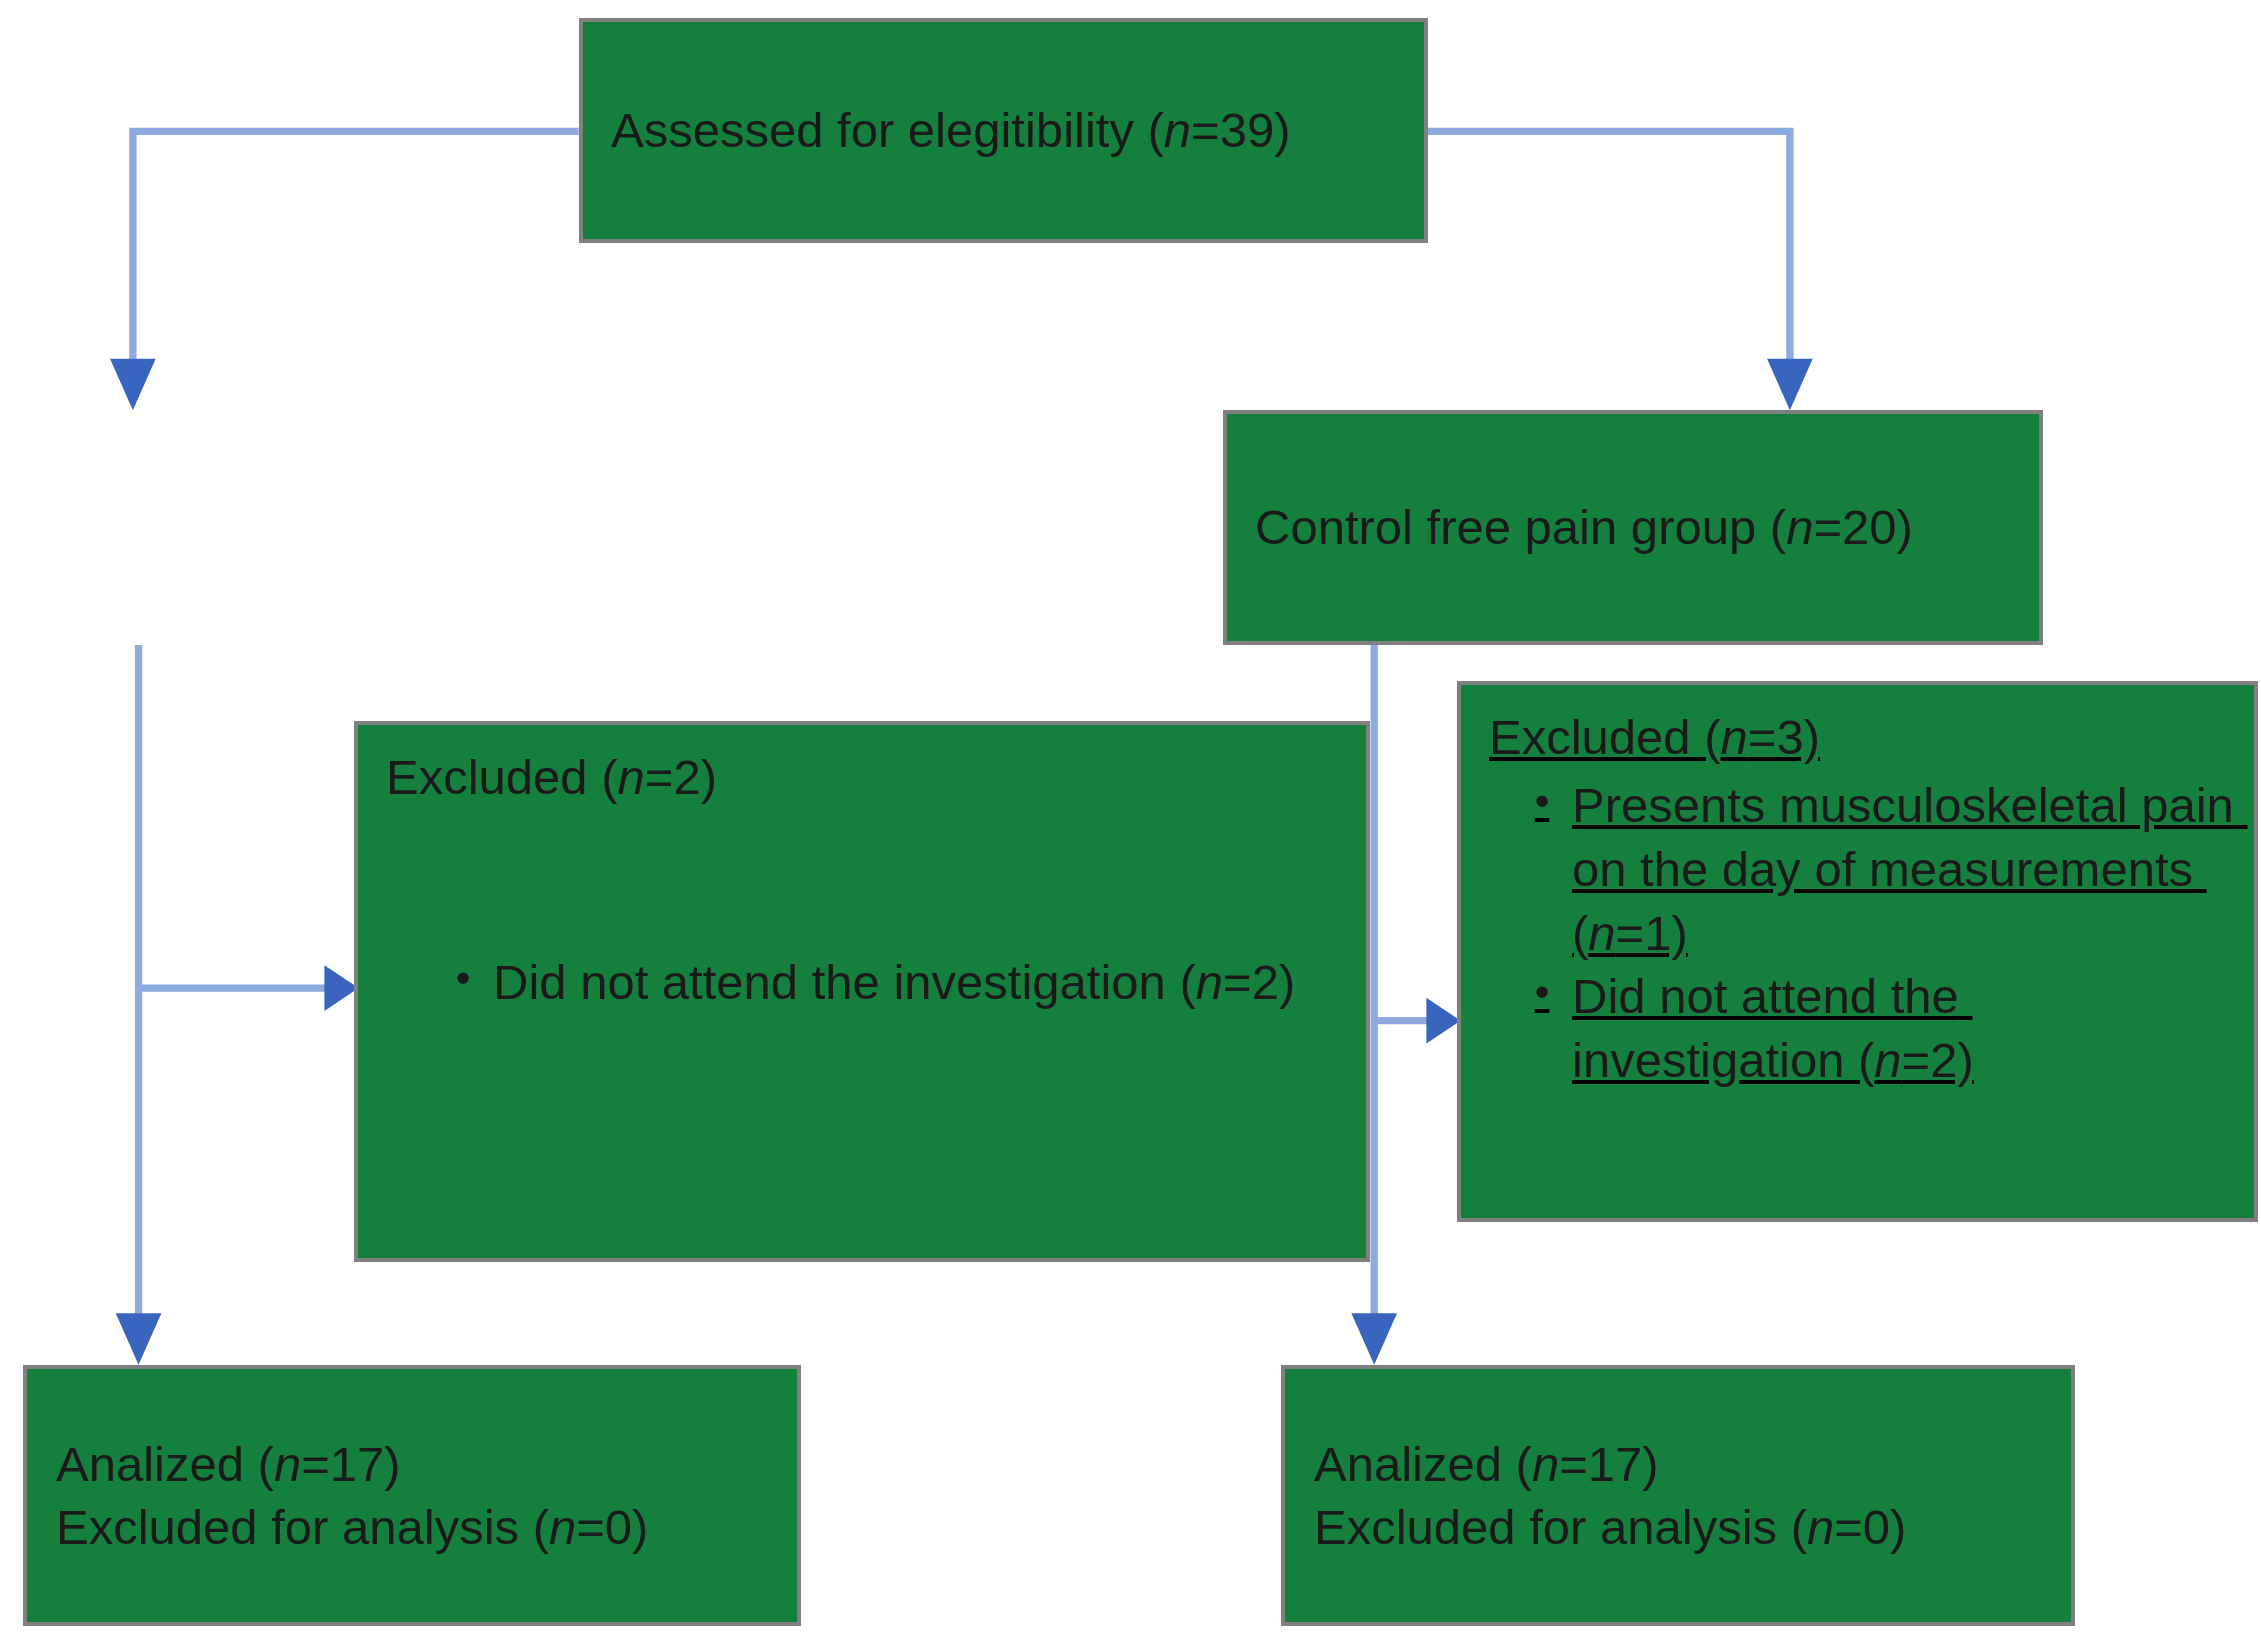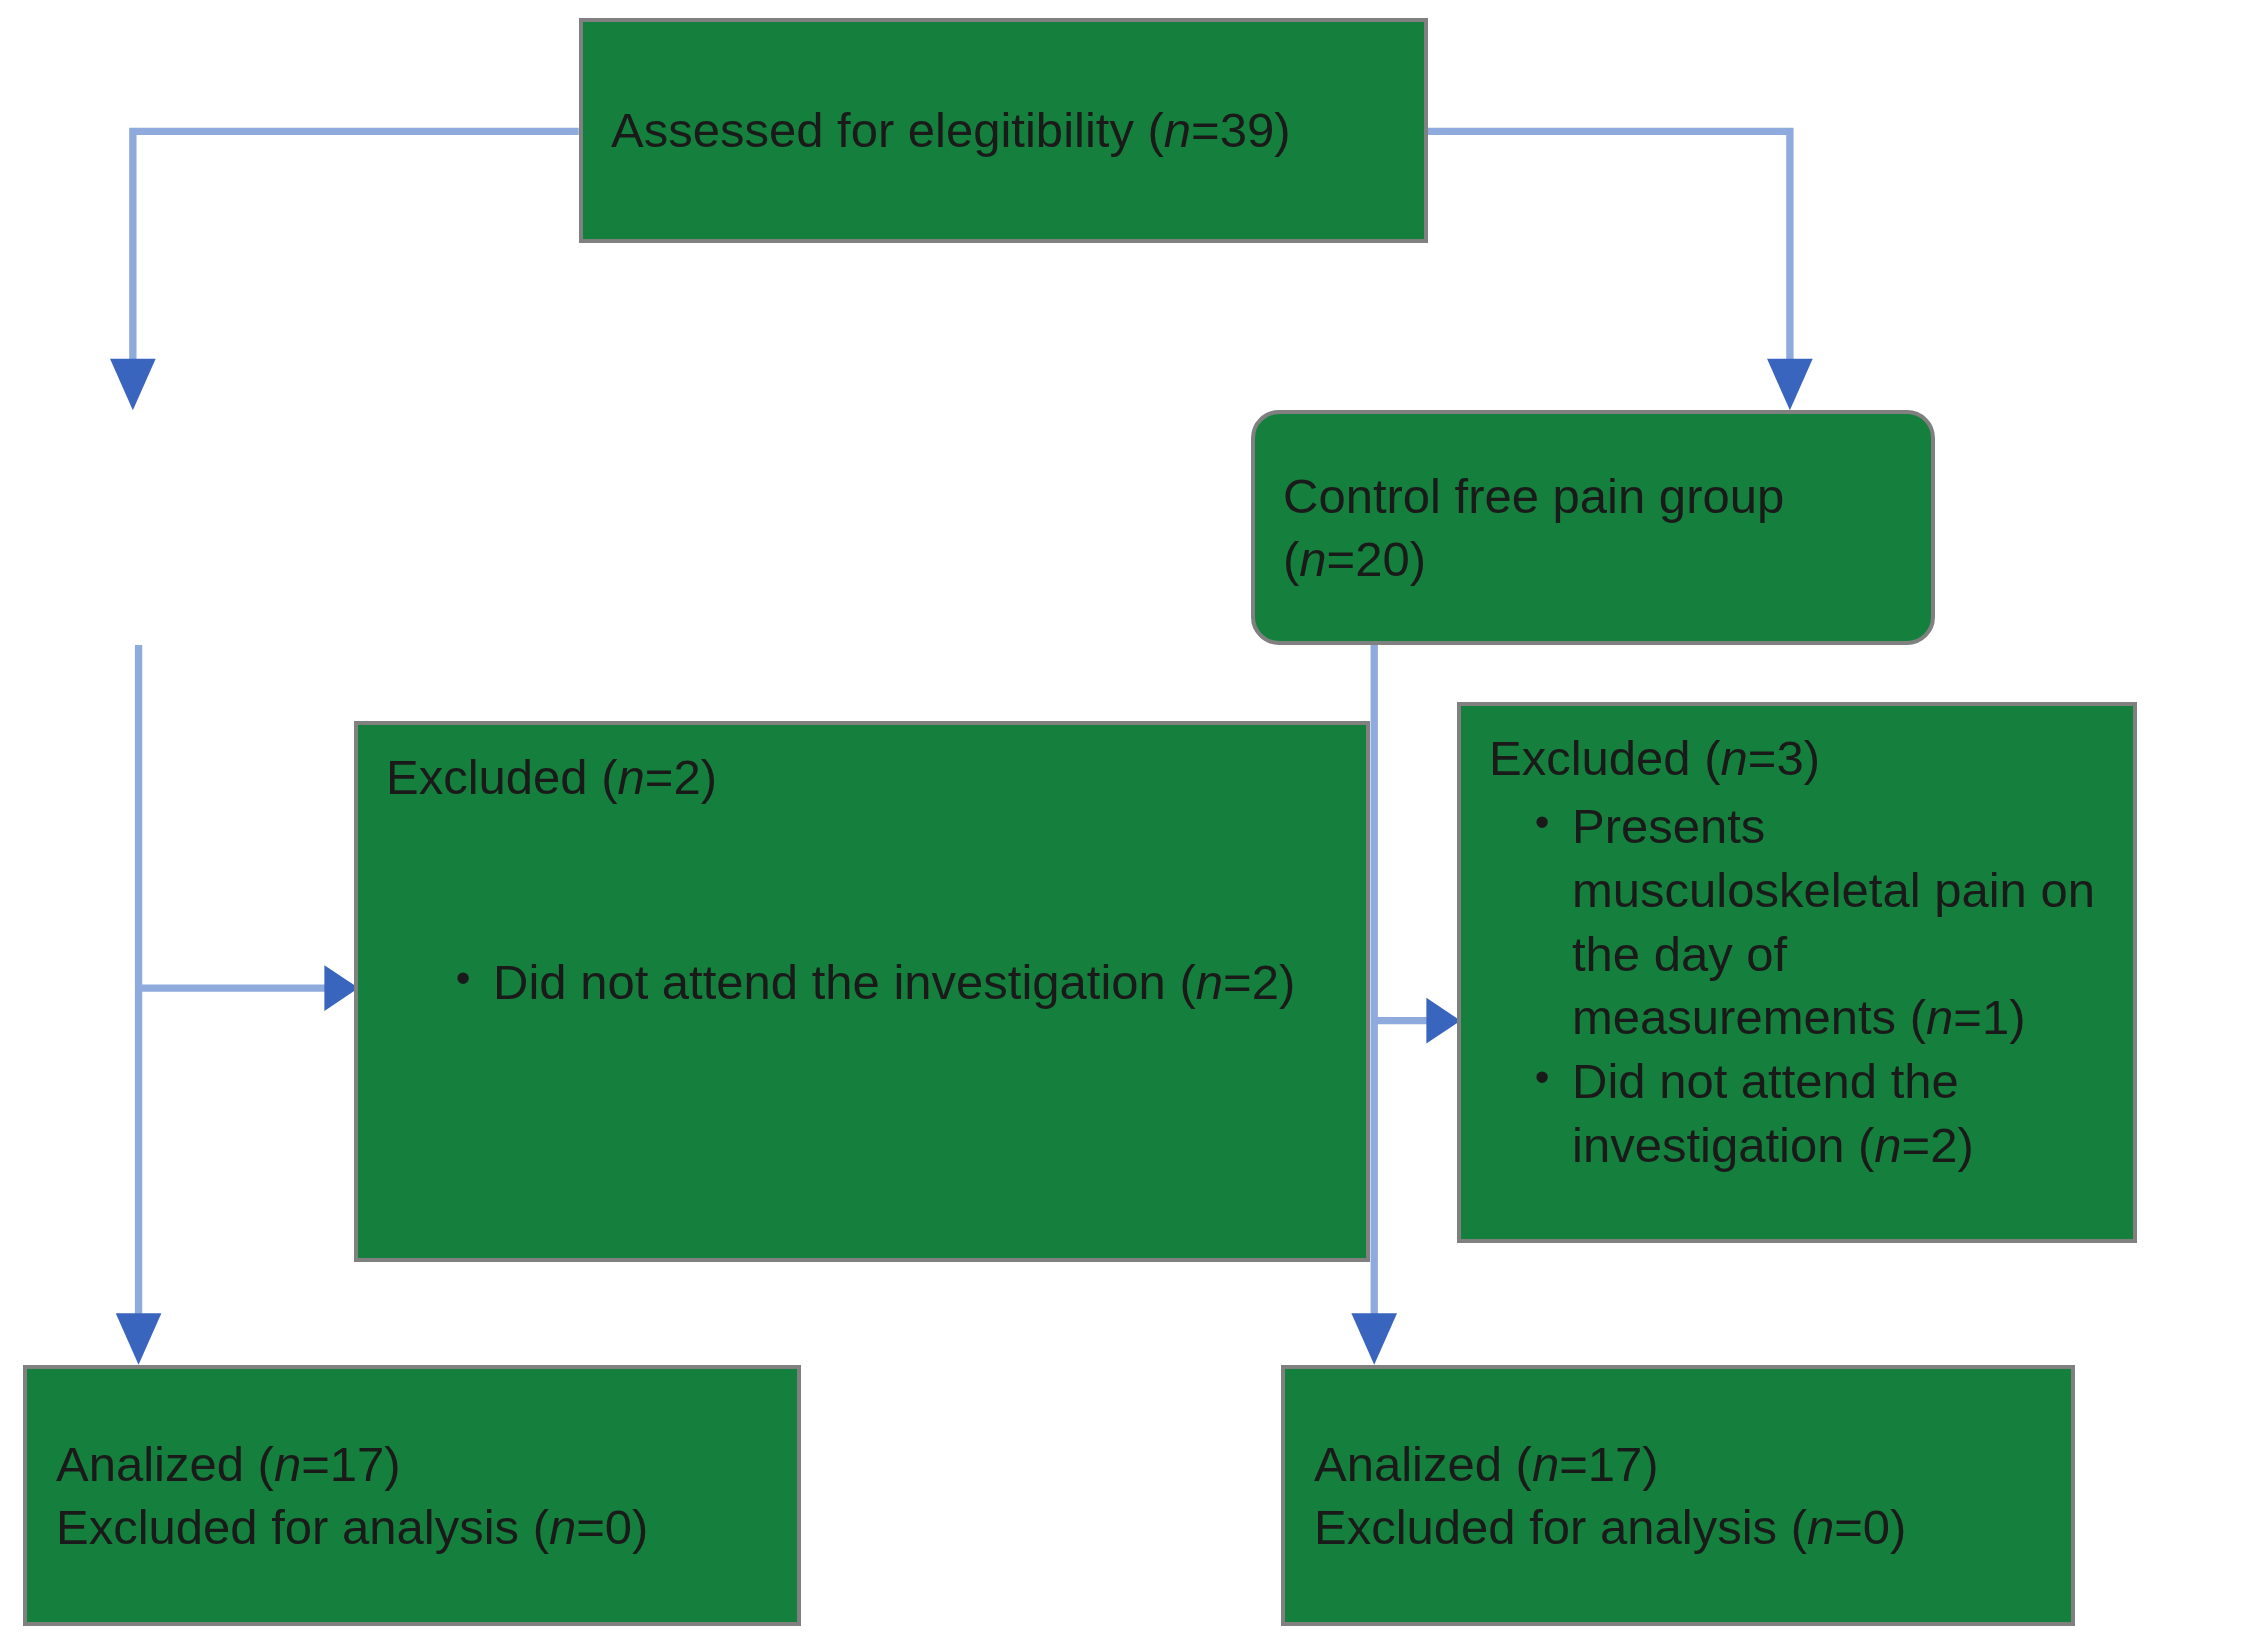--- a/index.html
+++ b/index.html
@@ -73,23 +73,23 @@
   .bullet-label {
     flex: 1 1 auto;
     white-space: pre-wrap;
   }
   em.n {
     font-style: italic;
   }
   
   #node-assessed    { left: 579px;  top: 18px;   width: 849px; height: 225px; }
   #node-fms         { left: 23px;   top: 410px;  width: 778px;  height: 235px; }
-  #node-control     { left: 1251px; top: 410px;  width: 684px; height: 235px; border-radius: 28px; }
+  #node-control     { left: 1223px; top: 410px;  width: 820px; height: 235px; }
   #node-excl-left   { left: 354px;  top: 721px;  width: 1016px; height: 541px; }
-  #node-excl-right  { left: 1457px; top: 702px;  width: 680px;  height: 541px; }
+  #node-excl-right  { left: 1457px; top: 681px;  width: 801px;  height: 541px; text-decoration: underline; }
   #node-anal-left   { left: 23px;   top: 1365px; width: 778px;  height: 261px; }
   #node-anal-right  { left: 1281px; top: 1365px; width: 794px;  height: 261px; }
 
   #node-excl-left .node-title,
   #node-excl-right .node-title { padding-top: 23px; }
   #node-excl-left .bullets { margin-top: 143px; padding-left: 75px; padding-right: 28px; }
   #node-excl-right .bullets { margin-top: 6.5px; padding-left: 51px; padding-right: 16.3px; }
   #node-anal-left .node-text,
   #node-anal-right .node-text { padding-left: 29px; }
 </style>

